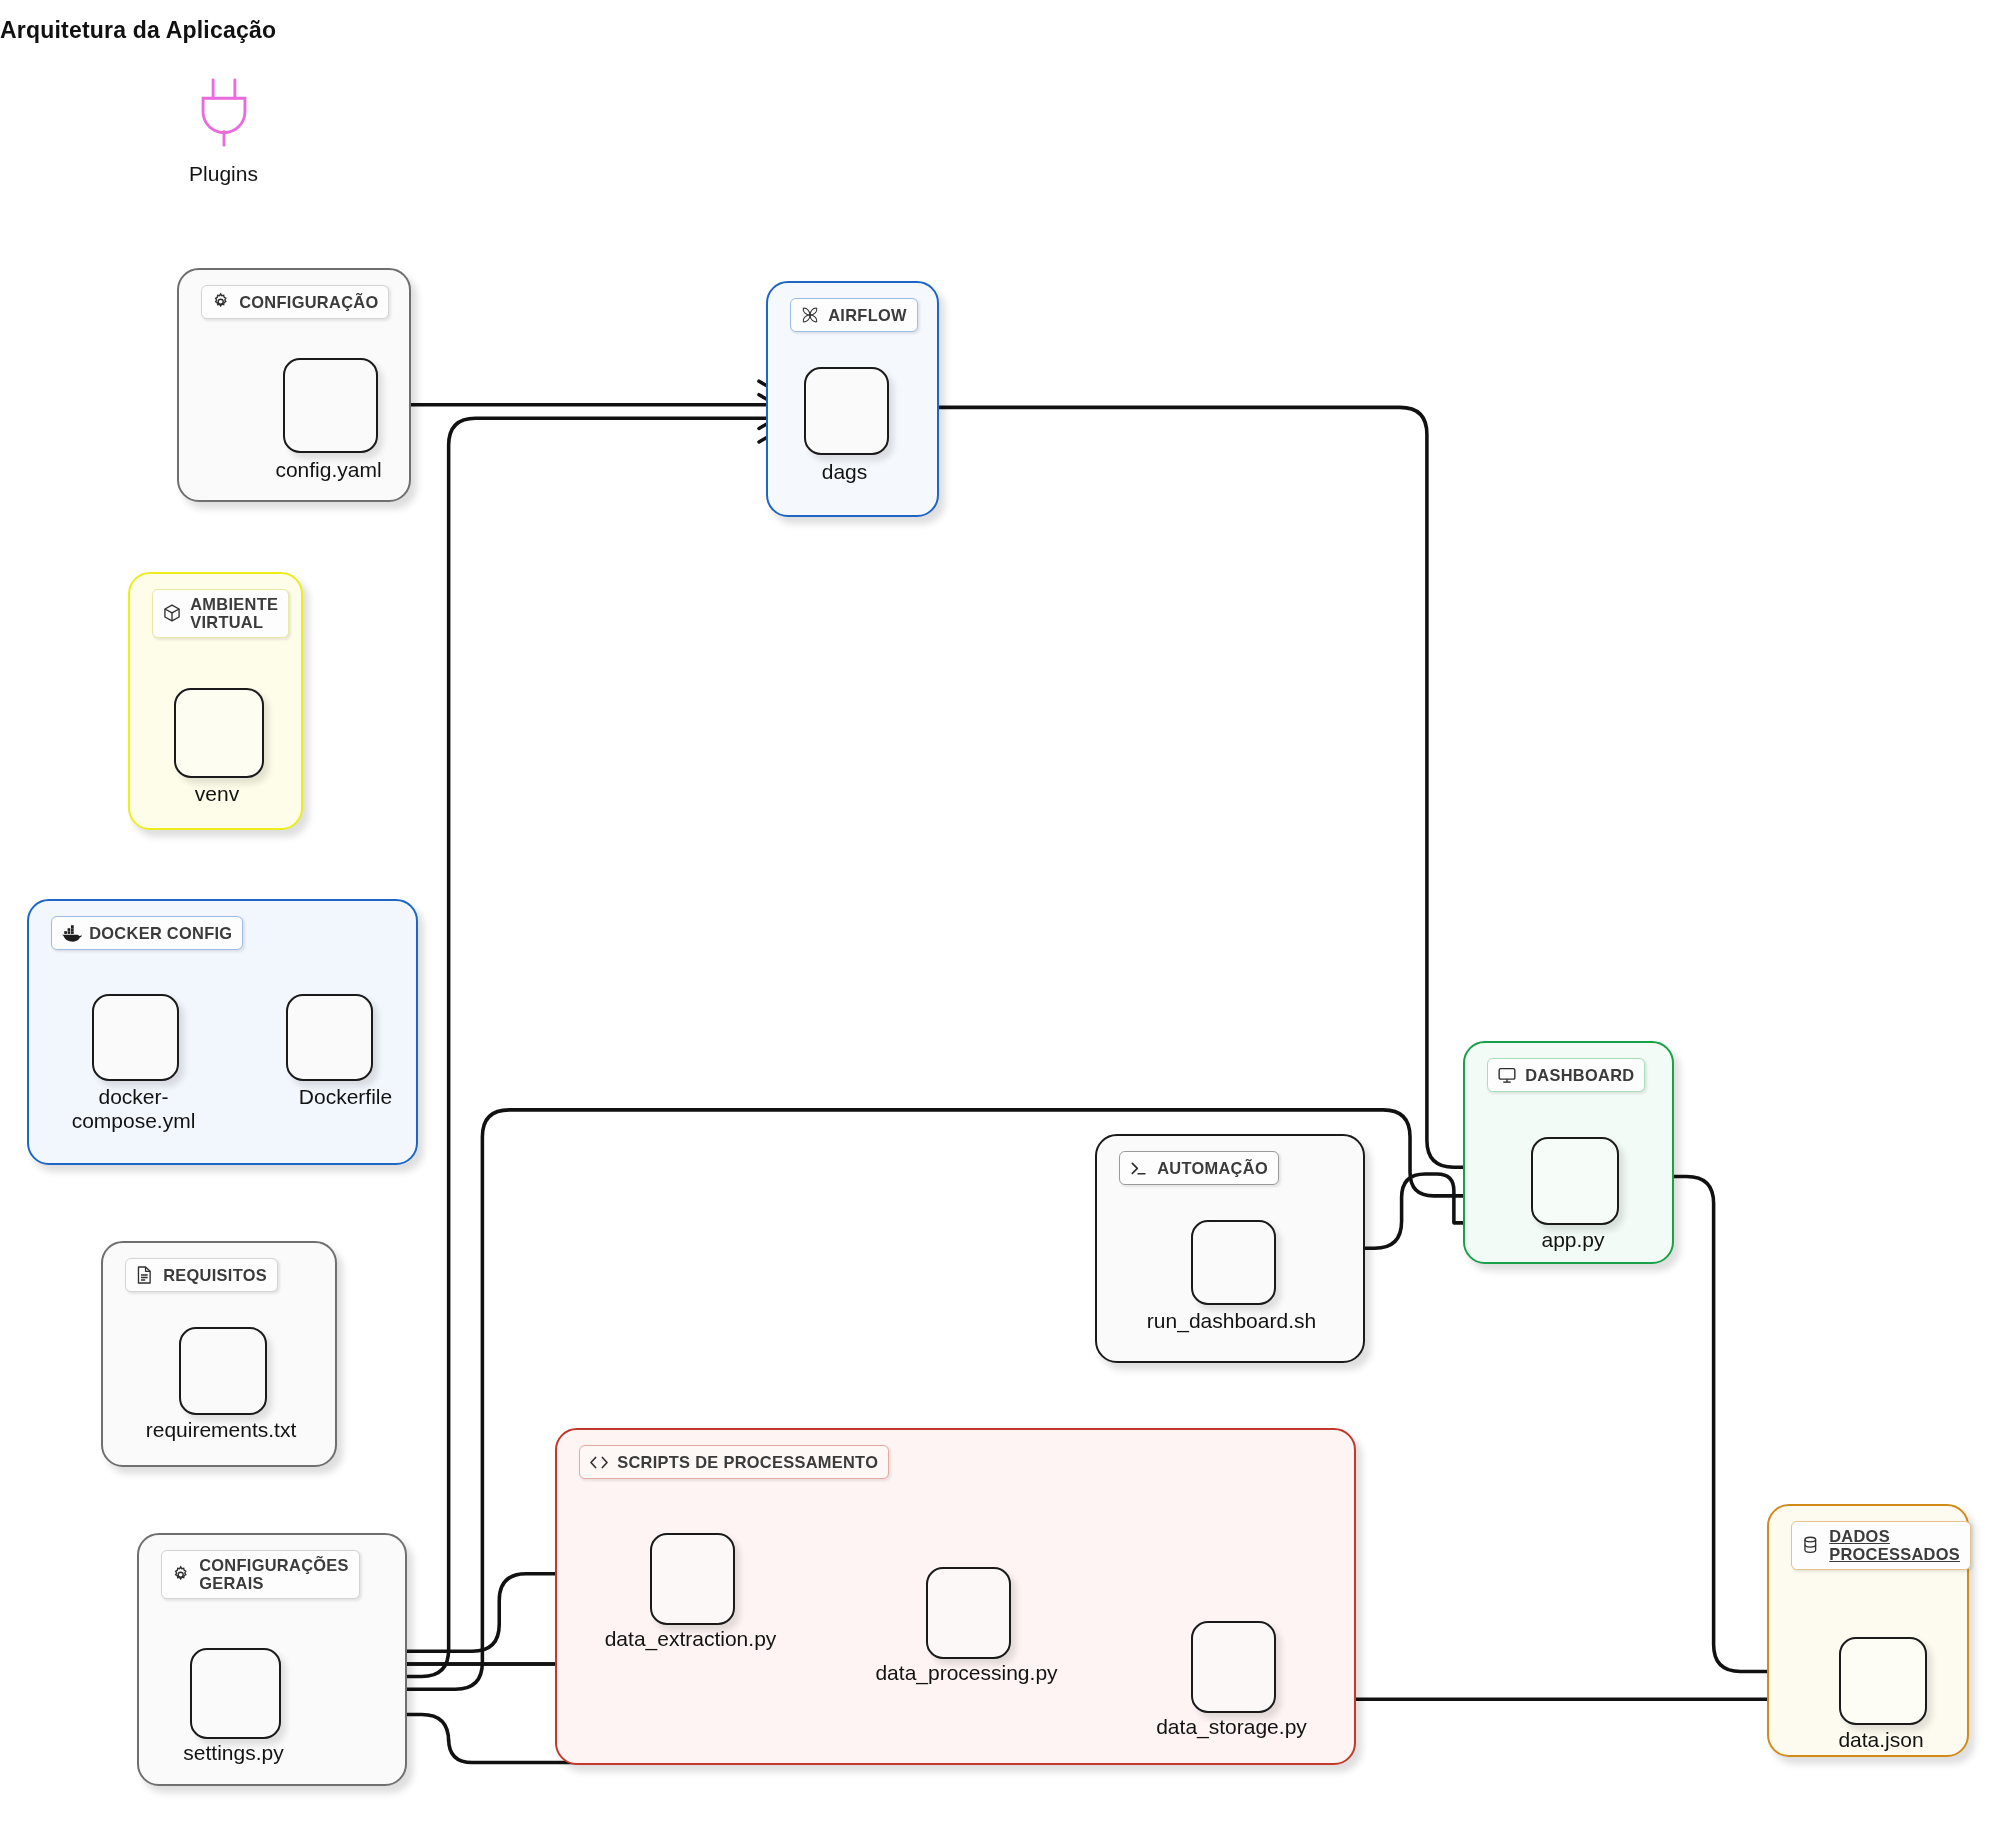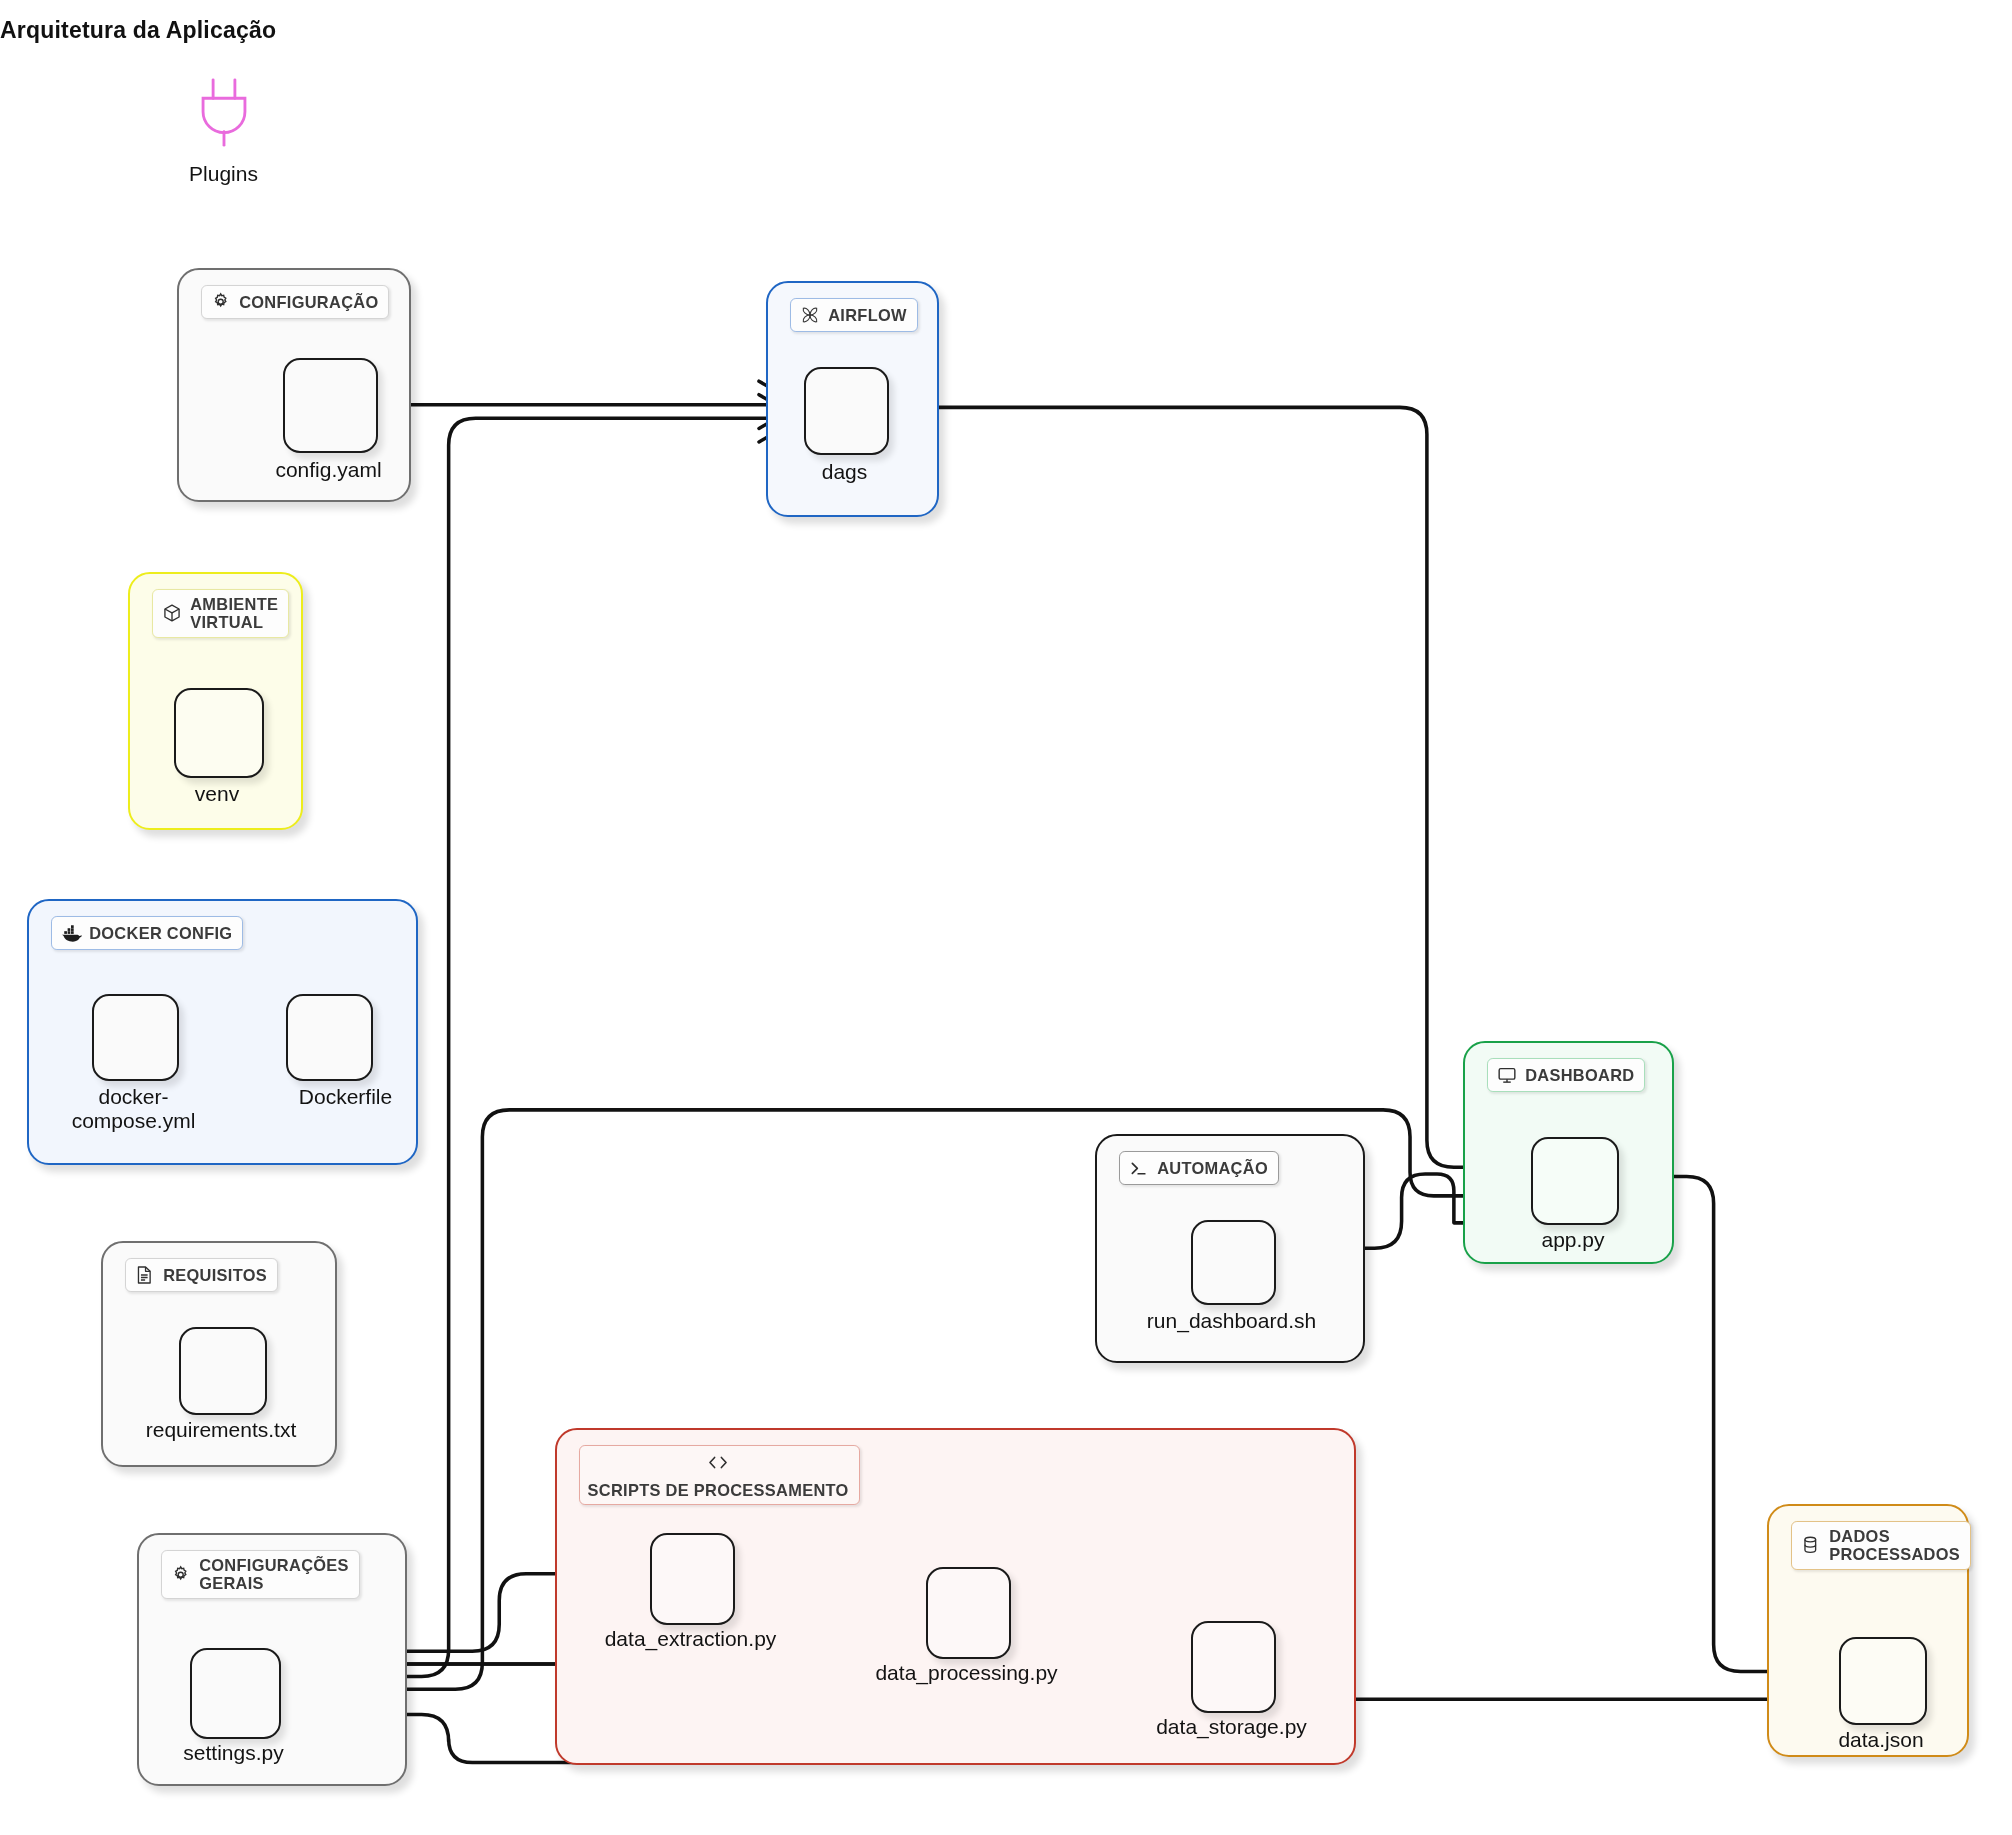--- a/index.html
+++ b/index.html
@@ -293,21 +293,21 @@
       <span>DASHBOARD</span>
     </div>
     <div class="node" style="left:66px;top:94px;width:84px;height:84px;">
       <div class="box" style="width:84px;height:84px;background:#f6fdf8;"></div>
       <div class="cap" style="top:91px;">app.py</div>
     </div>
   </div>
 
   <div class="group" style="left:555px;top:1428px;width:801px;height:337px;
               border:2.5px solid #c0392b;background:#fdf4f3;">
-    <div class="grp-label" style="border:1.3px solid #e6a9a1;background:#fdf7f6;flex-direction:column;">
+    <div class="grp-label" style="border:1.3px solid #e6a9a1;background:#fdf7f6;">
       <span class="gi">
         <svg width="22" height="17" viewBox="0 0 26 20">
           <g fill="none" stroke="#2f2f2f" stroke-width="1.9" stroke-linecap="round" stroke-linejoin="round">
             <path d="M9 4 L3.5 10 L9 16"></path>
             <path d="M17 4 L22.5 10 L17 16"></path>
           </g>
         </svg>
       </span>
       <span>SCRIPTS DE PROCESSAMENTO</span>
     </div>
@@ -320,21 +320,21 @@
       <div class="cap" style="top:94px;">data_processing.py</div>
     </div>
     <div class="node" style="left:634px;top:191px;width:81px;height:88px;">
       <div class="box" style="width:81px;height:88px;background:#fdf8f8;"></div>
       <div class="cap" style="top:94px;">data_storage.py</div>
     </div>
   </div>
 
   <div class="group" style="left:1767px;top:1504px;width:202px;height:253px;
               border:2.5px solid #d08b18;background:#fdfaf0;">
-    <div class="grp-label" style="border:1.3px solid #e3c287;">
+    <div class="grp-label" style="border:1.3px solid #e3c287;text-decoration:underline;">
       <span class="gi">
         <svg width="18.6" height="20" viewBox="0 0 20 24">
           <g fill="none" stroke="#2f2f2f" stroke-width="1.6">
             <ellipse cx="10" cy="5.5" rx="6.4" ry="2.8"></ellipse>
             <path d="M3.6 5.5 V18 c0 1.55 2.87 2.8 6.4 2.8 s6.4 -1.25 6.4 -2.8 V5.5"></path>
             <path d="M3.6 11.8 c0 1.55 2.87 2.8 6.4 2.8 s6.4 -1.25 6.4 -2.8"></path>
           </g>
         </svg>
       </span>
       <span>DADOS

